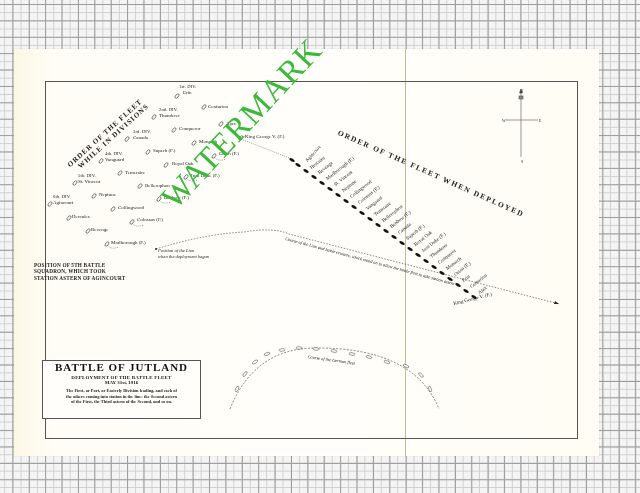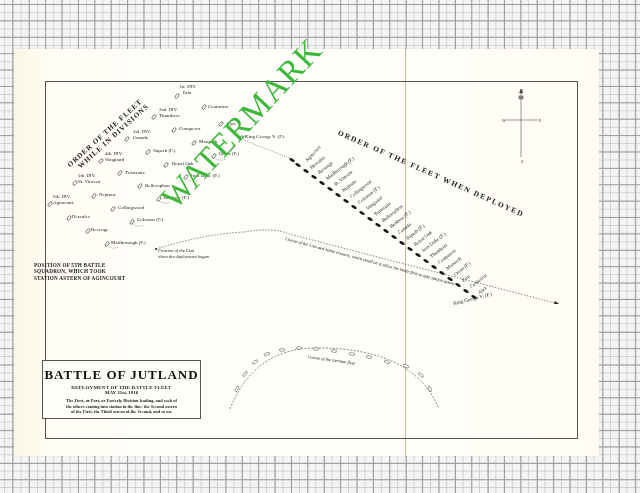--- a/index.html
+++ b/index.html
@@ -16,21 +16,21 @@
   .sheet{position:absolute;left:14px;top:49px;width:585px;height:407px;
     background:linear-gradient(90deg,#fbf7e6 0,#fffdf5 40px,#fffefb 300px,#fffdf3 100%);
     box-shadow:0 0 1px rgba(0,0,0,.15);}
   .fold{position:absolute;left:391px;top:0;width:1px;height:100%;background:#c9b79a;}
   .frame{position:absolute;left:31px;top:32px;width:531px;height:356px;
     border:1px solid #555;border-top-width:1px;}
   .lbl{position:absolute;font-size:5px;color:#222;white-space:nowrap;line-height:5px;}
   .caps{font-size:4.6px;letter-spacing:.1px;}
   .title-box{position:absolute;left:28px;top:311px;width:157px;height:57px;
     border:1px solid #555;background:#fffefb;text-align:center;}
-  .t1{font-size:13px;font-weight:bold;letter-spacing:1px;margin-top:6px;color:#111;}
+  .t1{font-size:11px;font-weight:bold;letter-spacing:1px;color:#111;}
   .t2{font-size:5px;font-weight:bold;margin-top:2px;color:#222;letter-spacing:.2px;}
   .t3{font-size:5px;font-weight:bold;color:#222;}
   .t4{font-size:4.4px;line-height:5.6px;margin:3px 5px 0 5px;color:#222;font-weight:bold;}
   .heading{position:absolute;font-size:7.2px;font-weight:bold;letter-spacing:1px;color:#222;white-space:nowrap;transform-origin:0 0;}
   .pos5{position:absolute;left:20px;top:213px;font-size:5.2px;font-weight:bold;line-height:6.4px;color:#222;letter-spacing:.2px;}
   .watermark{position:absolute;left:140px;top:142px;font-size:33px;color:#3cb83a;letter-spacing:1px;
     transform:rotate(-47deg);transform-origin:0 0;white-space:nowrap;font-family:"Liberation Serif", serif;}
   svg{position:absolute;left:0;top:0;overflow:visible;}
   .italic{font-style:italic;}
 </style>

